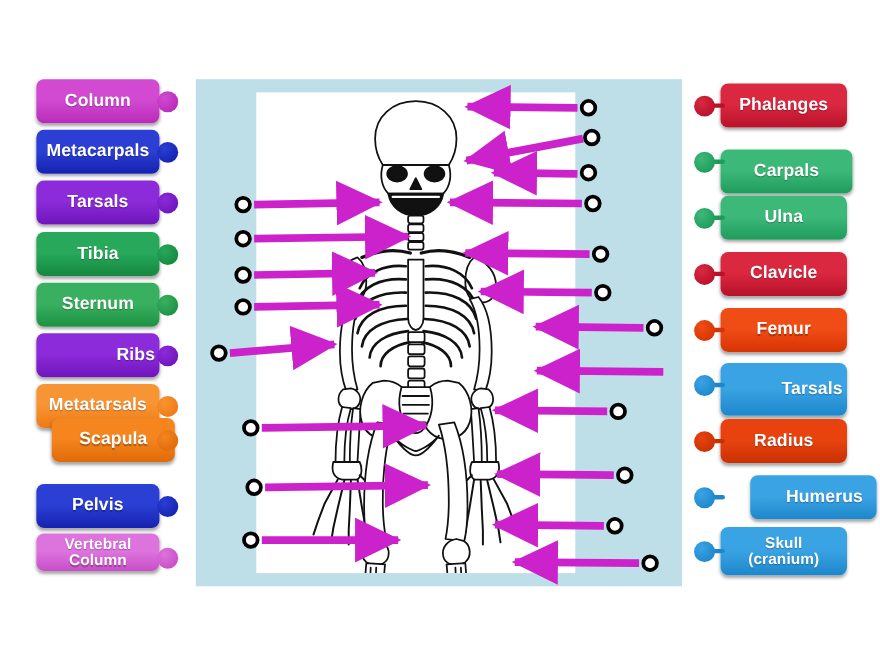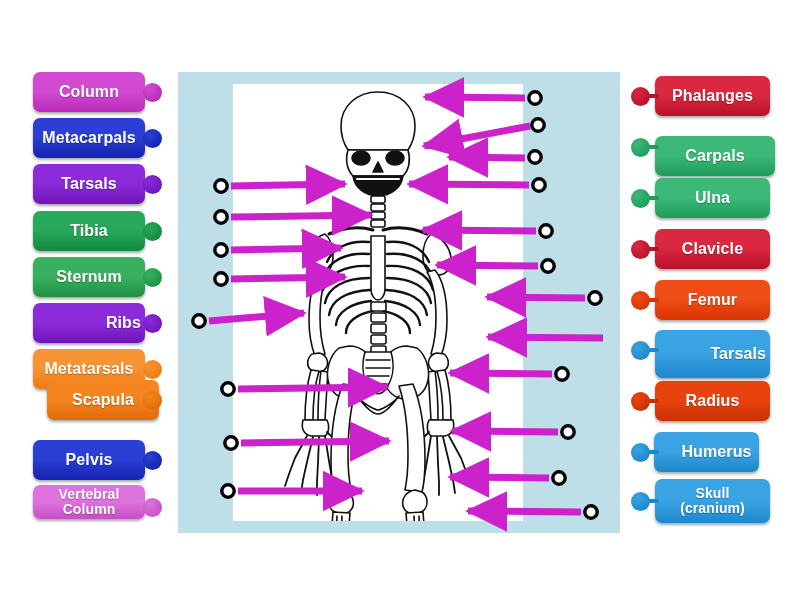--- a/index.html
+++ b/index.html
@@ -306,21 +306,21 @@
       <div class="chip" style="left: 655px; top: 330px; width: 115px; height: 48px; background: linear-gradient(rgb(58, 163, 227) 0%, rgb(58, 163, 227) 48%, rgb(29, 135, 204) 100%); text-align: right;">
         <span class="inner">Tarsals</span>
       </div>
       <div class="stub" style="background: rgb(29, 135, 204); top: 348px; left: 640px; width: 19px;"></div>
       <div class="knob" style="background: radial-gradient(circle at 35% 32%, rgb(58, 163, 227) 0%, rgb(29, 135, 204) 80%); left: 631px; top: 341px;"></div>
       <div class="chip" style="left: 655px; top: 381px; width: 115px; height: 40px; background: linear-gradient(rgb(232, 67, 15) 0%, rgb(232, 67, 15) 48%, rgb(201, 49, 2) 100%);">
         <span class="inner">Radius</span>
       </div>
       <div class="stub" style="background: rgb(201, 49, 2); top: 399px; left: 640px; width: 19px;"></div>
       <div class="knob" style="background: radial-gradient(circle at 35% 32%, rgb(232, 67, 15) 0%, rgb(201, 49, 2) 80%); left: 631px; top: 392px;"></div>
-      <div class="chip" style="left: 654px; top: 432px; width: 105px; height: 40px; background: linear-gradient(rgb(58, 163, 227) 0%, rgb(58, 163, 227) 48%, rgb(29, 135, 204) 100%); padding-left: 24px;">
+      <div class="chip" style="left: 682px; top: 432px; width: 115px; height: 40px; background: linear-gradient(rgb(58, 163, 227) 0%, rgb(58, 163, 227) 48%, rgb(29, 135, 204) 100%); padding-left: 24px;">
         <span class="inner">Humerus</span>
       </div>
       <div class="stub" style="background: rgb(29, 135, 204); top: 450px; left: 640px; width: 19px;"></div>
       <div class="knob" style="background: radial-gradient(circle at 35% 32%, rgb(58, 163, 227) 0%, rgb(29, 135, 204) 80%); left: 631px; top: 443px;"></div>
       <div class="chip small" style="left: 655px; top: 479px; width: 115px; height: 44px; background: linear-gradient(rgb(58, 163, 227) 0%, rgb(58, 163, 227) 48%, rgb(29, 135, 204) 100%);">
         <span class="inner">Skull<br>(cranium)</span>
       </div>
       <div class="stub" style="background: rgb(29, 135, 204); top: 499px; left: 640px; width: 19px;"></div>
       <div class="knob" style="background: radial-gradient(circle at 35% 32%, rgb(58, 163, 227) 0%, rgb(29, 135, 204) 80%); left: 631px; top: 492px;"></div>
     </div>

